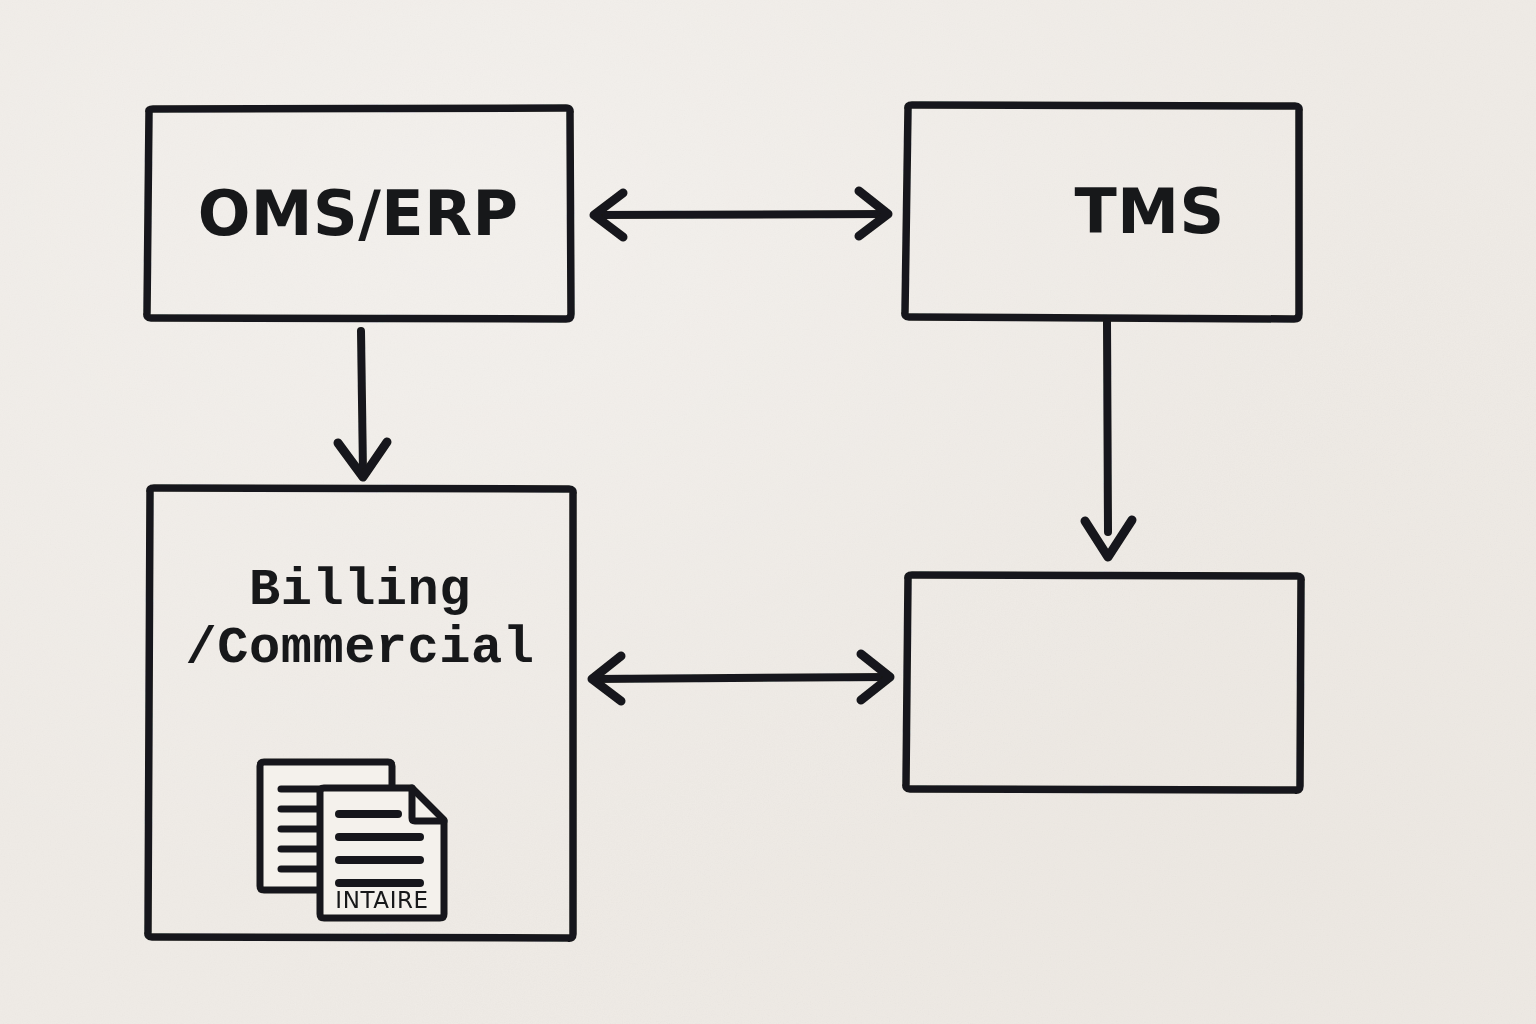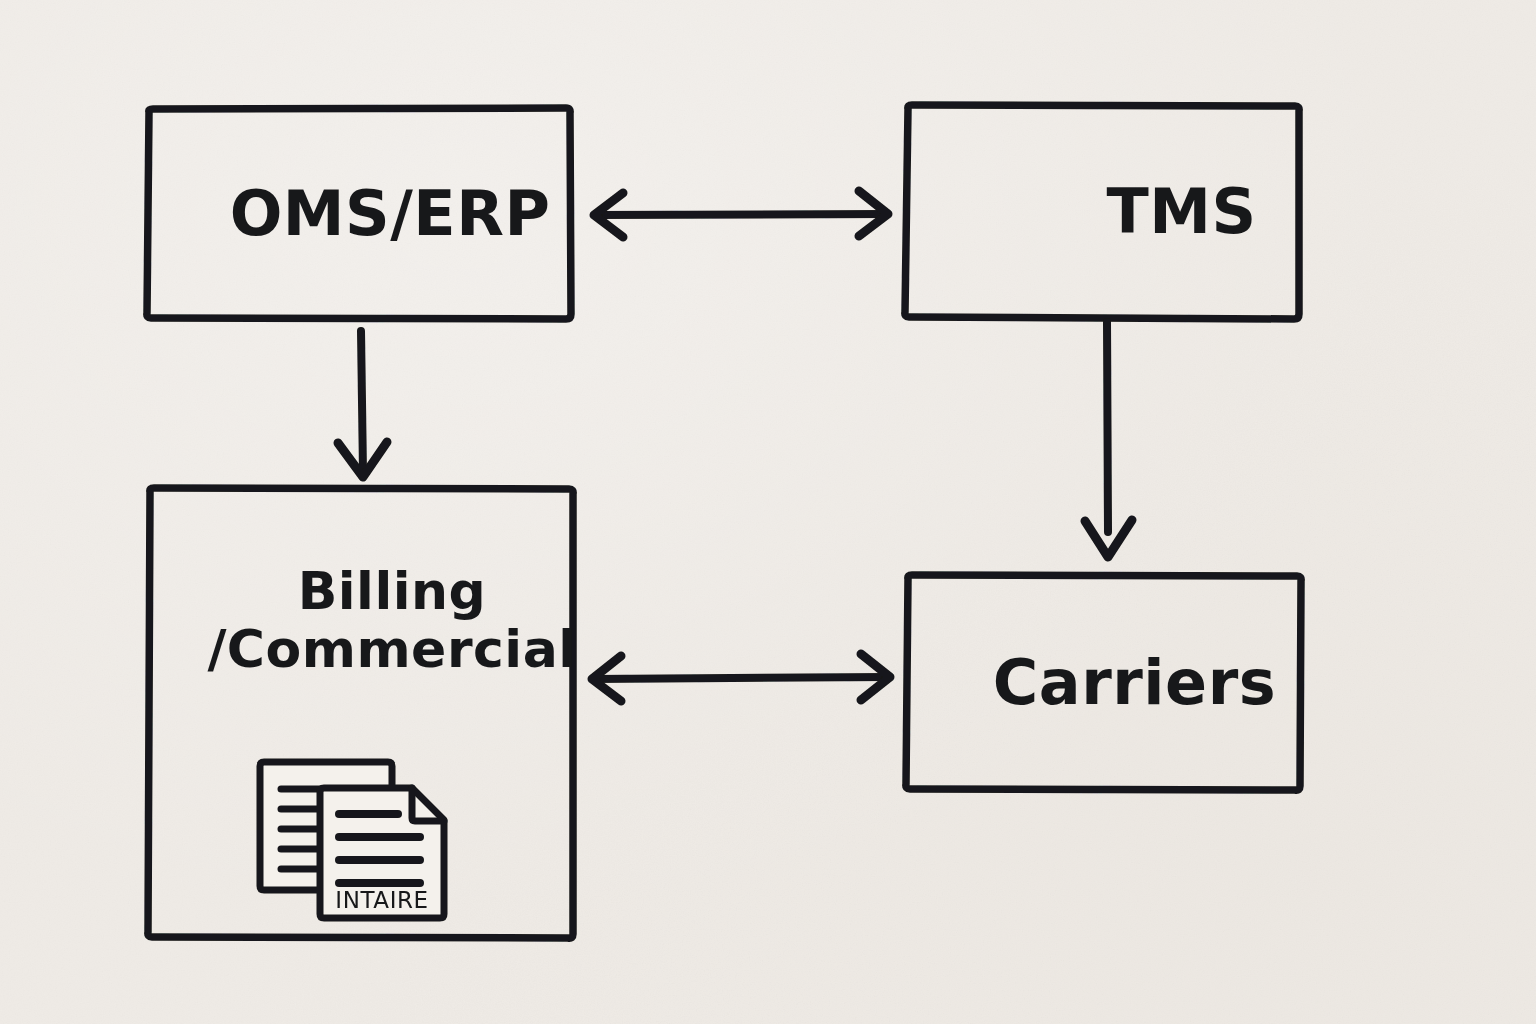--- a/index.html
+++ b/index.html
@@ -42,25 +42,24 @@
     align-items: center;
     justify-content: center;
     text-align: center;
     color: #17181a;
     font-family: "DejaVu Sans", sans-serif;
     font-weight: 600;
     letter-spacing: 0.5px;
     line-height: 1.12;
     pointer-events: none;
     user-select: none;
-    padding-left: 32px;
   }
   #label-oms  { left: 144px; top: 108px; width: 428px; height: 212px; font-size: 62px; }
   #label-tms  { left: 903px; top: 104px; width: 397px; height: 216px; font-size: 62px; margin-left: 48px; }
-  #label-billing { left: 150px; top: 500px; width: 420px; height: 240px; font-size: 52px; }
+  #label-billing { left: 150px; top: 500px; width: 420px; height: 240px; font-size: 52px; font-family: Liberation Mono, monospace; }
   #label-carriers { left: 903px; top: 574px; width: 399px; height: 218px; font-size: 62px; }
   .doc-icon-wrap {
     position: absolute;
     left: 248px;
     top: 752px;
     width: 216px;
     height: 176px;
   }
 </style>
 </head>
@@ -157,15 +156,14 @@
 
   <div class="node-label" id="label-tms">TMS</div>
 
   <div class="node-label" id="label-billing">
     <div>
       <div>Billing</div>
       <div>/Commercial</div>
     </div>
   </div>
 
-  <div class="node-label" id="label-carriers">Carriers</div>
 
 </div>
 
 </body></html>

